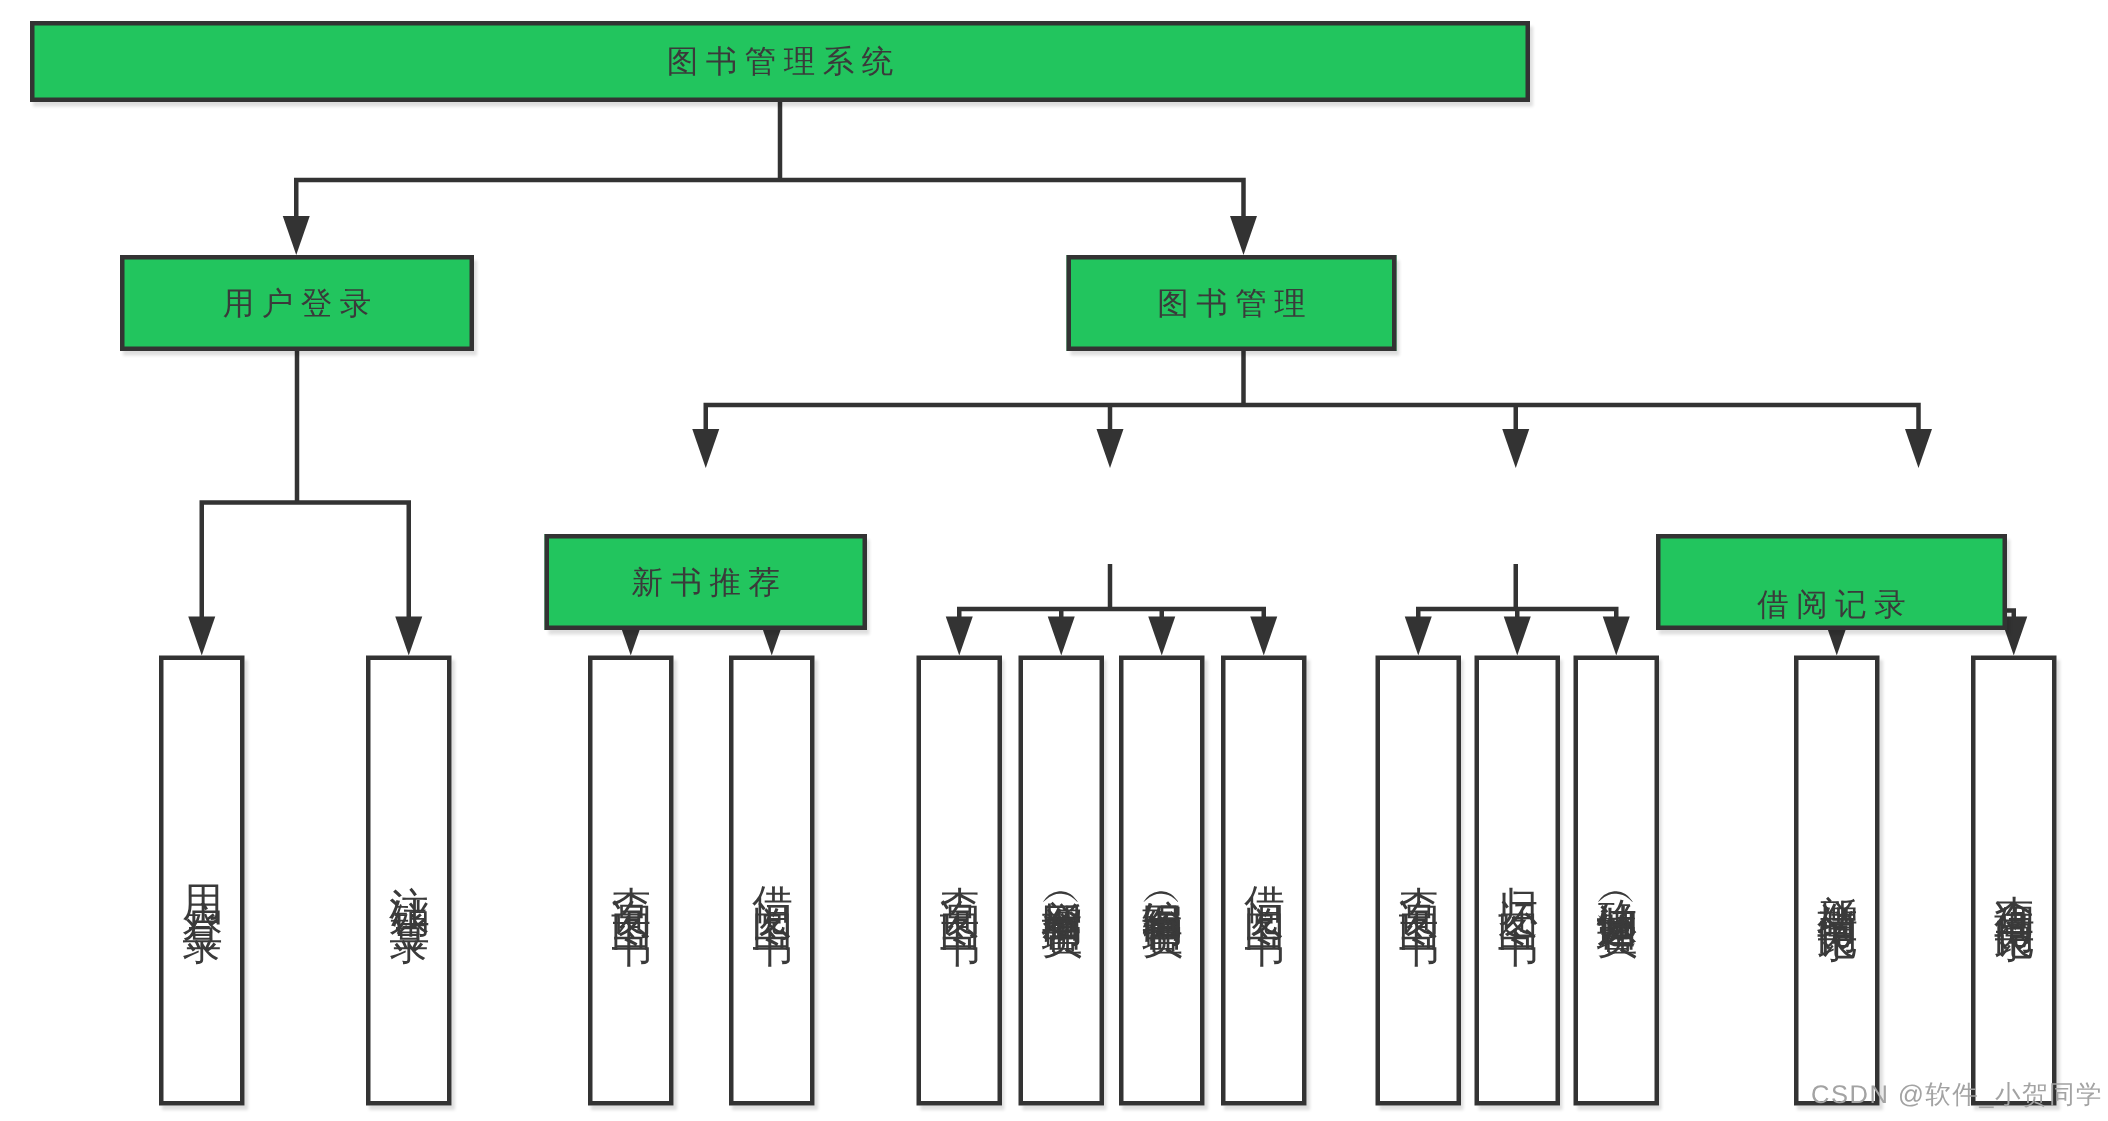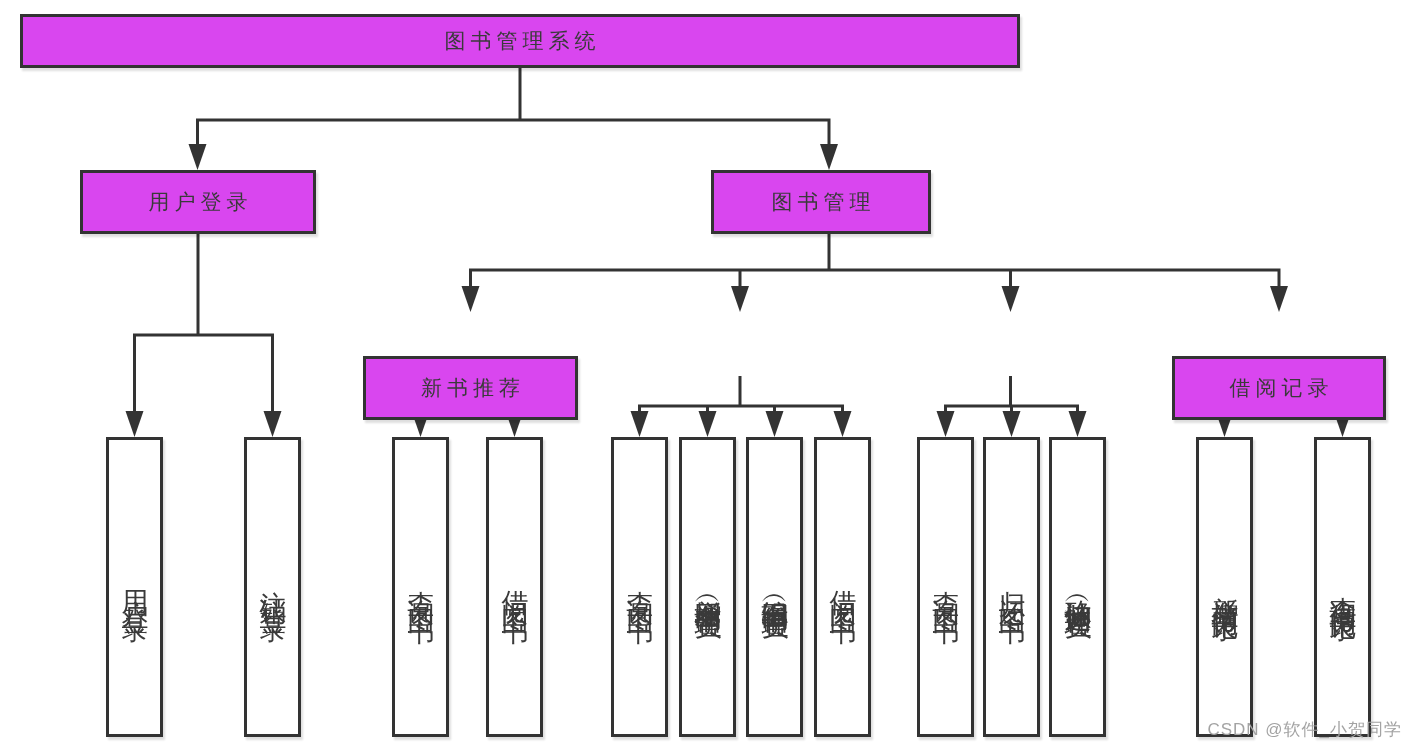--- a/index.html
+++ b/index.html
@@ -29,40 +29,40 @@
     stroke-width: 3;
     fill: none;
     stroke-linejoin: miter;
   }
   svg.connectors polygon { fill: var(--c-line); }
 
   .box {
     position: absolute;
     box-sizing: border-box;
     border: 3px solid var(--c-line);
-    background: #d946ef;
+    background: #22c55e;
     display: flex;
     align-items: center;
     justify-content: center;
     color: var(--c-text);
     font-size: 21px;
     letter-spacing: 5px;
     box-shadow: 2px 3px 2px rgba(0,0,0,0.13);
     white-space: nowrap;
   }
   .box span { transform: translateX(2.5px); } 
 
   .root { left: 20px;  top: 14px;  width: 1000px; height: 54px; }
   .l2a  { left: 80px;  top: 170px; width: 236px;  height: 64px; }
   .l2b  { left: 711px; top: 170px; width: 220px;  height: 64px; }
   .l3   { top: 312px; height: 64px; margin-top: 44px; }
   .l3.p1 { left: 363px;  width: 215px; }
   .l3.p2 { left: 633px;  width: 214px; }
   .l3.p3 { left: 903px;  width: 215px; }
-  .l3.p4 { left: 1172px; width: 214px; }
+  .l3.p4 { left: 1104px; width: 234px; align-items: flex-end; }
 
   .leaf {
     position: absolute;
     top: 437px;
     width: 57px; height: 300px;
     box-sizing: border-box;
     border: 3px solid var(--c-line);
     background: #ffffff;
     display: flex;
     align-items: center;

